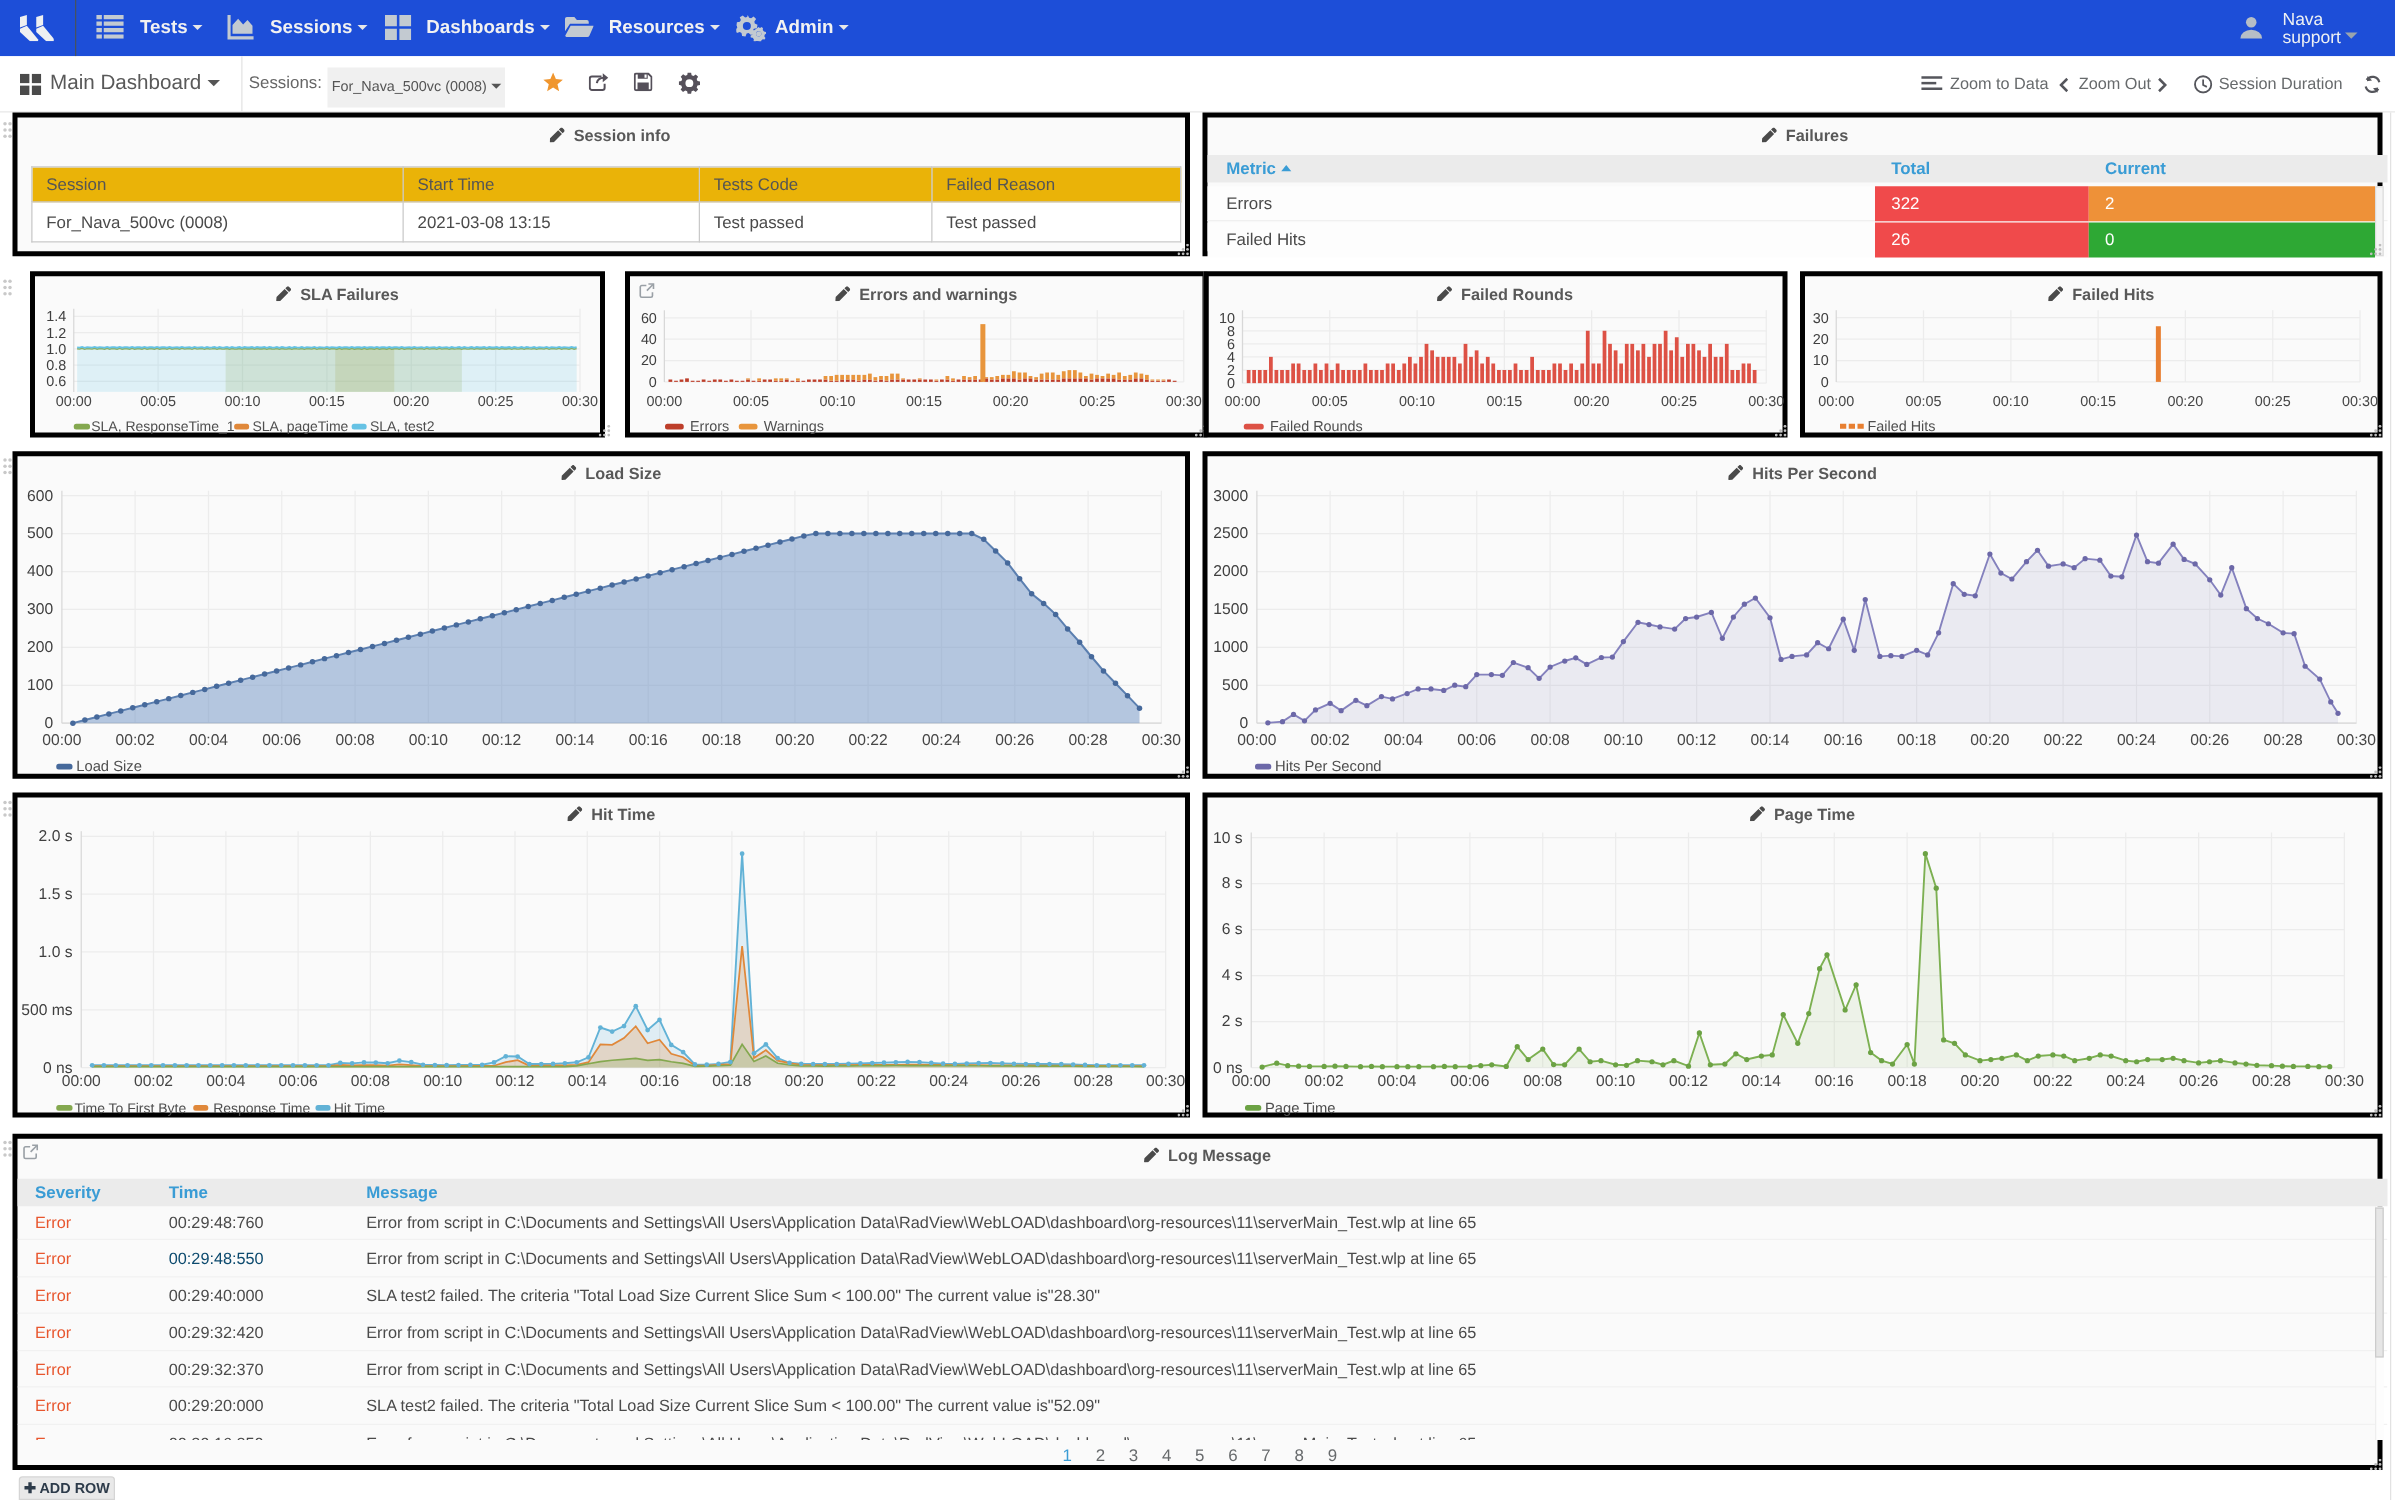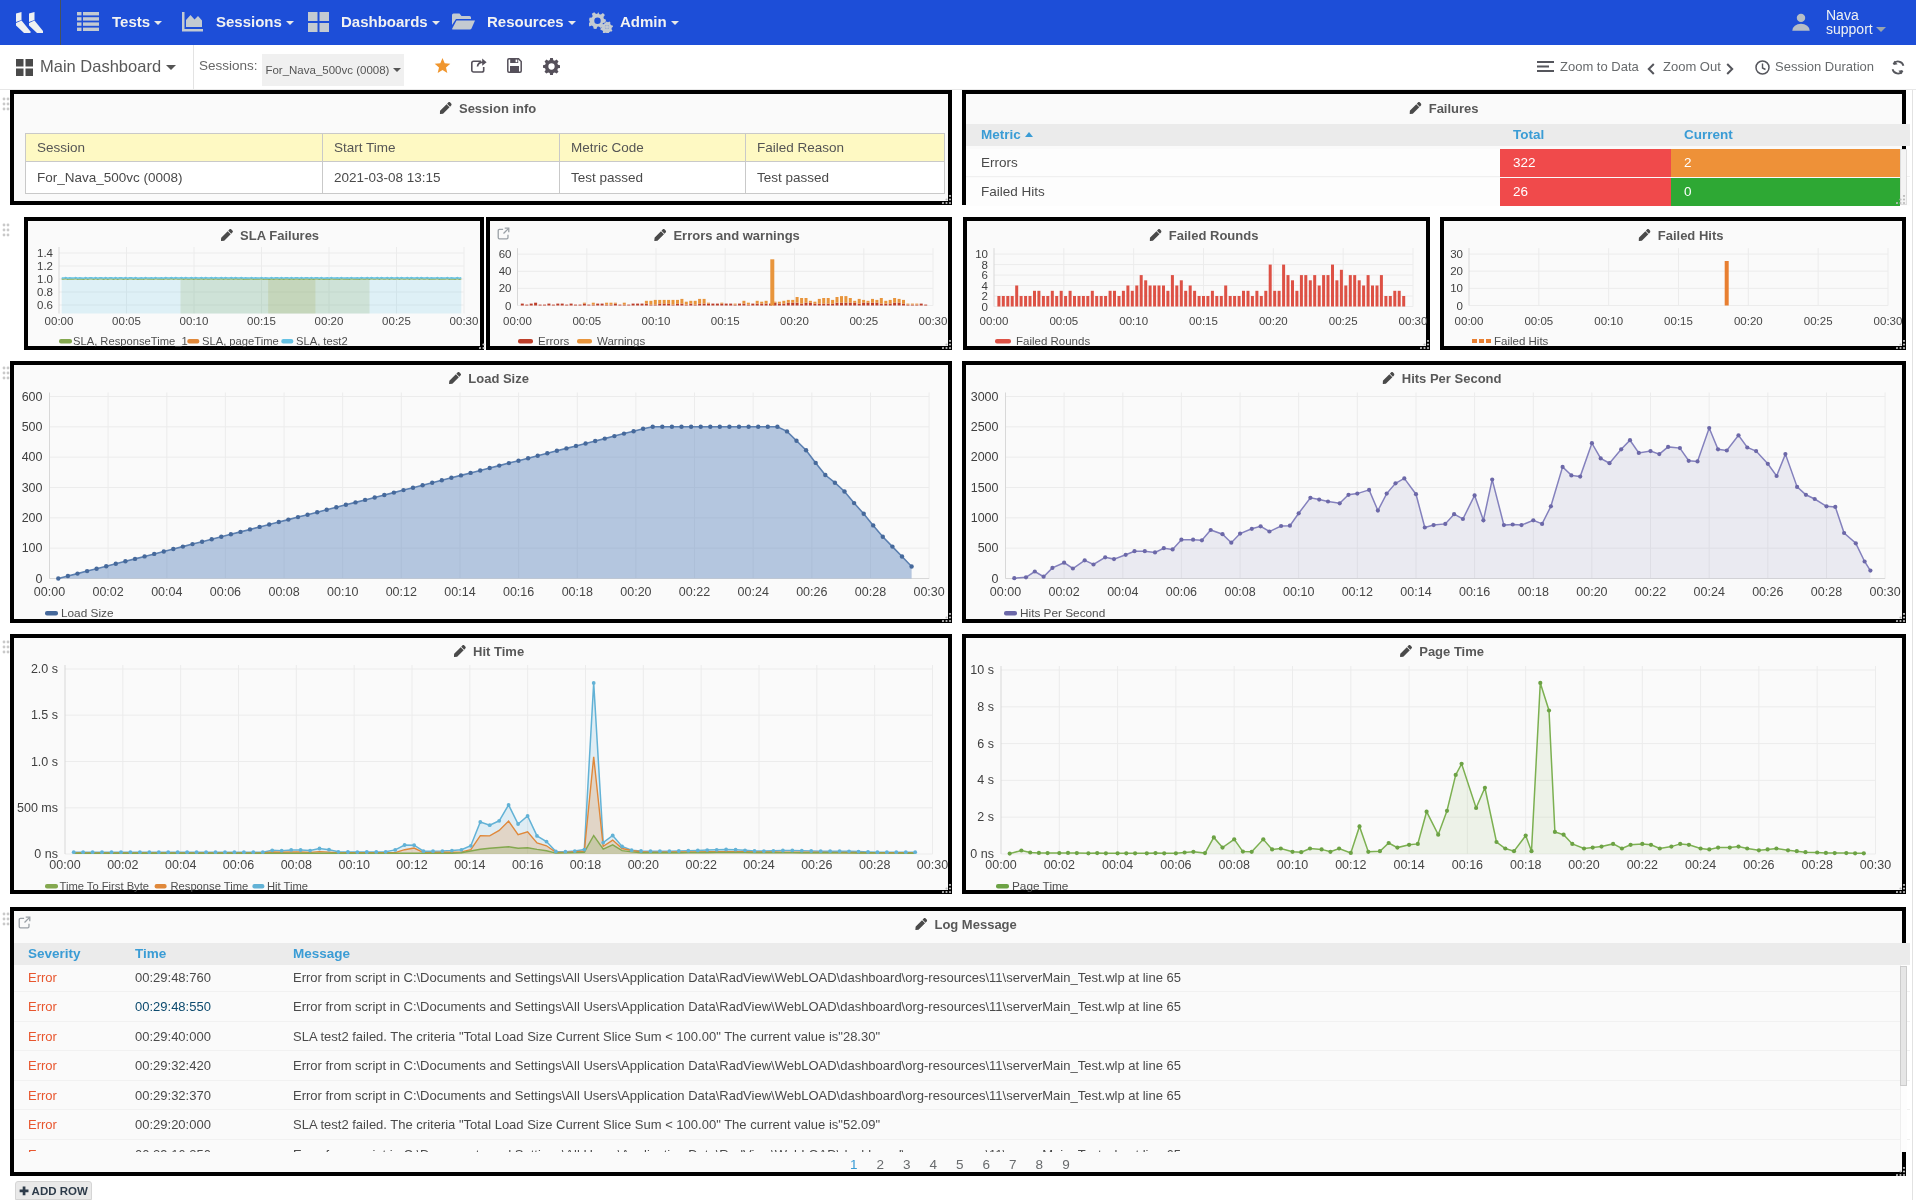--- a/index.html
+++ b/index.html
@@ -1,20 +1,20 @@
 <!DOCTYPE html>
 <html><head><meta charset="utf-8"><style>
 * { margin:0; padding:0; box-sizing:border-box; }
 html,body { width:1916px; height:1200px; background:#fff; font-family:"Liberation Sans", sans-serif; overflow:hidden; }
 .panel { position:absolute; background:#fafafa; border:4px solid #000000; }
 .sitab { border-collapse:collapse; font-size:13.5px; color:#4a4a4a; }
 .sitab td { border:1px solid #c9c9c9; padding:0 11px; }
 .sitab tr.h td { height:28px; }
 .sitab tr.d td { height:32px; }
-.sitab tr.h td { background:#fef9c3; color:#555; }
+.sitab tr.h td { background:#eab308; color:#555; }
 .sitab tr.d td { background:#fff; }
 .sortup { display:inline-block; width:0; height:0; border-left:4px solid transparent; border-right:4px solid transparent; border-bottom:5px solid #3a9cd5; vertical-align:2px; }
 </style></head>
 <body>
 <div style="position:absolute;left:0;top:0;width:1916px;height:45px;background:#1d4ed8">
     <svg width="27" height="21" viewBox="0 0 27 21" style="position:absolute;left:16px;top:12px">
 <g fill="#eef0f1">
         <path d="M0 1.5 L5.5 0 L5.5 8 L0 10 Z"></path>
         <path d="M0 11 L5.5 8.5 L14.5 19.5 L14.5 21 L8 21 L0 13.5 Z"></path>
 <g transform="translate(13 0)">
@@ -140,21 +140,21 @@
   </div>
 <div class="panel" style="left:10px;top:90px;width:942px;height:115px">
     <div style="position:absolute;left:474px;top:7px;transform:translateX(-50%);font-size:13px;font-weight:bold;color:#585858;white-space:nowrap"><svg width="12" height="12" viewBox="0 0 512 512" style="vertical-align:-1px">
         <path fill="#4a4a4a" d="M290.74 93.24l128.02 128.02-277.99 277.99-114.14 12.6C11.35 513.54-1.56 500.62.14 485.34l12.7-114.22 277.9-277.88zm207.2-19.06l-60.11-60.11c-18.75-18.75-49.16-18.75-67.91 0l-56.55 56.55 128.02 128.02 56.55-56.55c18.75-18.76 18.75-49.16 0-67.91z"></path>
       </svg>&nbsp; Session info</div>
     <table class="sitab" style="position:absolute;left:11px;top:39px;width:920px">
 <tbody>
         <tr class="h">
           <td style="width:297px">Session</td>
           <td style="width:237px">Start Time</td>
-          <td style="width:186px">Metric Code</td>
+          <td style="width:186px">Tests Code</td>
           <td>Failed Reason</td>
         </tr>
 <tr class="d">
           <td>For_Nava_500vc (0008)</td>
           <td>2021-03-08 13:15</td>
           <td>Test passed</td>
           <td>Test passed</td>
         </tr>
 </tbody>
     </table>
@@ -247,21 +247,21 @@
     </svg>
     <svg width="10" height="10" viewBox="0 0 10 10" style="position:absolute;left:451px;top:119px">
       <circle cx="8" cy="1" r="1.1" fill="#bdbdbd"></circle>
       <circle cx="4.5" cy="4.5" r="1.1" fill="#bdbdbd"></circle>
       <circle cx="8" cy="4.5" r="1.1" fill="#bdbdbd"></circle>
       <circle cx="1" cy="8" r="1.1" fill="#bdbdbd"></circle>
       <circle cx="4.5" cy="8" r="1.1" fill="#bdbdbd"></circle>
       <circle cx="8" cy="8" r="1.1" fill="#bdbdbd"></circle>
     </svg>
   </div>
-<div class="panel" style="left:486px;top:216.5px;width:466px;height:133px">
+<div class="panel" style="left:500px;top:216.5px;width:466px;height:133px">
     <div style="position:absolute;left:7px;top:5px"><svg width="13" height="13" viewBox="0 0 16 16">
         <g stroke="#9aa0a6" stroke-width="1.6" fill="none">
           <path d="M13.5 9.5 V13 a1.5 1.5 0 0 1 -1.5 1.5 H3 A1.5 1.5 0 0 1 1.5 13 V4.5 A1.5 1.5 0 0 1 3 3 h4.5"></path>
           <path d="M9.5 1.5 h5 v5"></path>
           <path d="M14 2 L8 8"></path>
         </g>
       </svg></div>
     <div style="position:absolute;left:237px;top:7px;transform:translateX(-50%);font-size:13px;font-weight:bold;color:#585858;white-space:nowrap"><svg width="12" height="12" viewBox="0 0 512 512" style="vertical-align:-1px">
         <path fill="#4a4a4a" d="M290.74 93.24l128.02 128.02-277.99 277.99-114.14 12.6C11.35 513.54-1.56 500.62.14 485.34l12.7-114.22 277.9-277.88zm207.2-19.06l-60.11-60.11c-18.75-18.75-49.16-18.75-67.91 0l-56.55 56.55 128.02 128.02 56.55-56.55c18.75-18.76 18.75-49.16 0-67.91z"></path>
       </svg>&nbsp; Errors and warnings</div>

